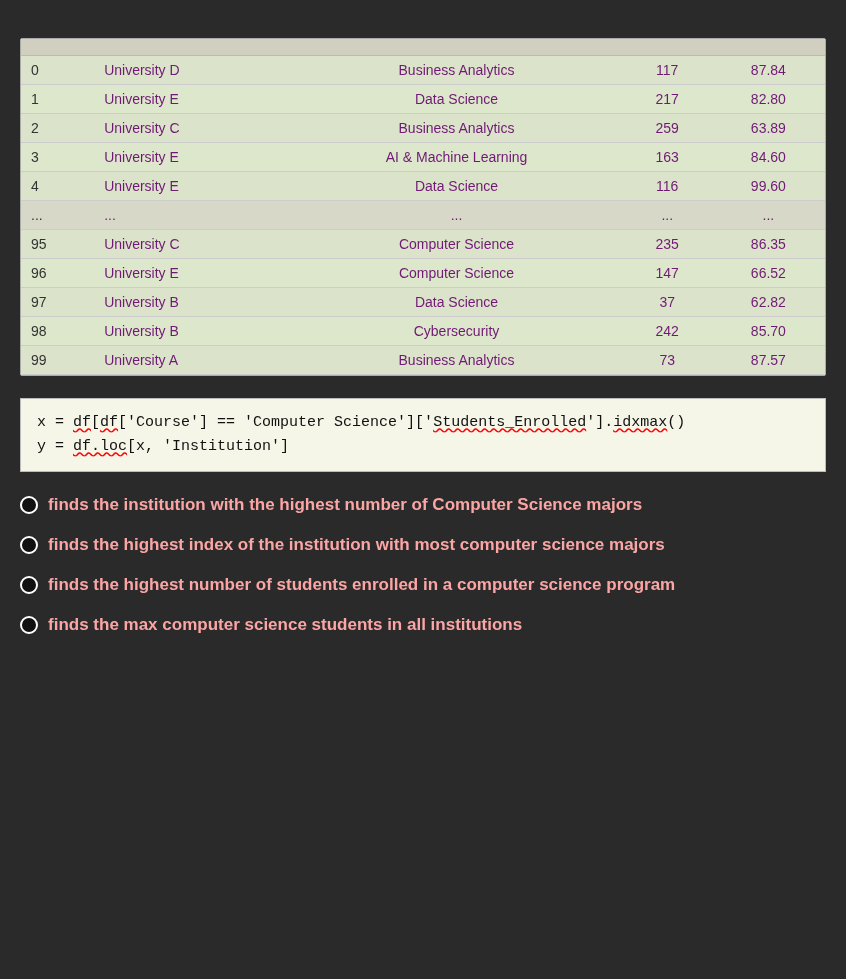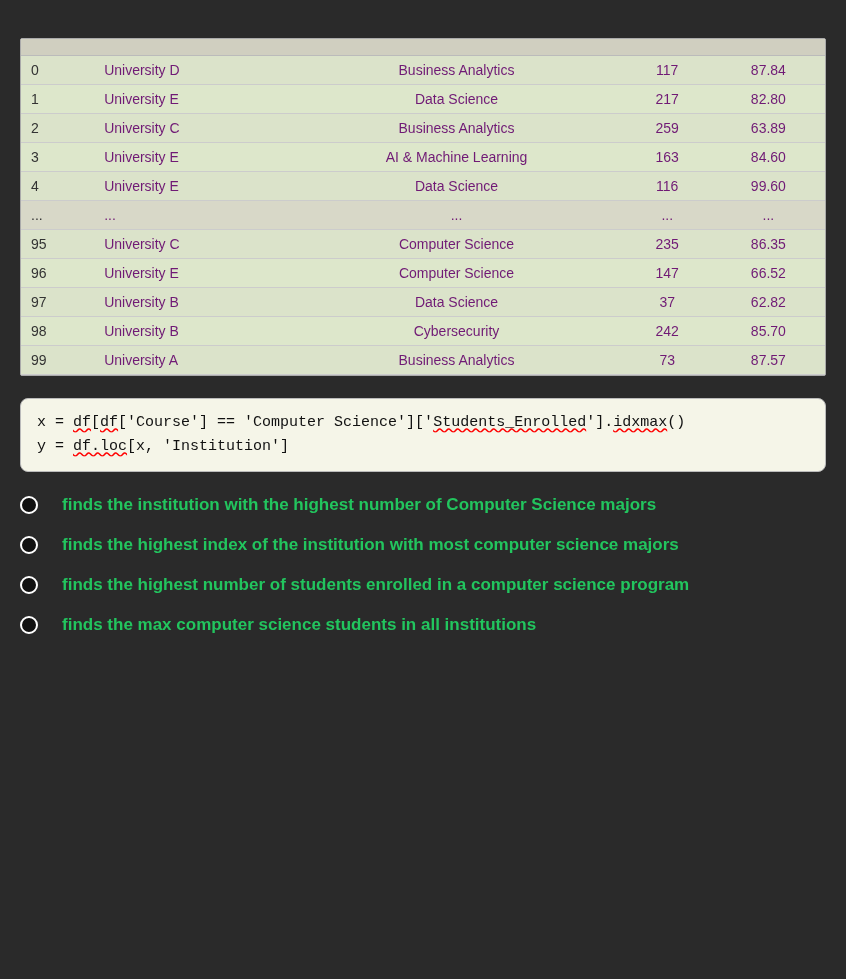--- a/index.html
+++ b/index.html
@@ -88,21 +88,21 @@
     .question {
       font-size: 22px;
       font-weight: bold;
       color: #ffffff;
       margin-bottom: 14px;
     }
 
     .code-box {
       background: #f5f5e8;
       border: 1px solid #bbb;
-      border-radius: 8px;
+      border-radius: 0;
       padding: 12px 16px;
       margin-bottom: 22px;
       font-family: 'Courier New', monospace;
       font-size: 15px;
       color: #111;
       line-height: 1.6;
       margin-top: 13px;
     }
 
     .code-box .code-line {
@@ -117,23 +117,23 @@
     .options-list {
       list-style: none;
       padding: 0;
     }
 
     .options-list li {
       display: flex;
       align-items: flex-start;
       font-size: 17px;
       font-weight: bold;
-      color: #22c55e;
+      color: #fca5a5;
       margin-bottom: 18px;
-      gap: 24px;
+      gap: 10px;
       line-height: 1.3;
     }
 
     .radio-dot {
       width: 18px;
       height: 18px;
       border-radius: 50%;
       background: #111;
       border: 2px solid #fff;
       flex-shrink: 0;

